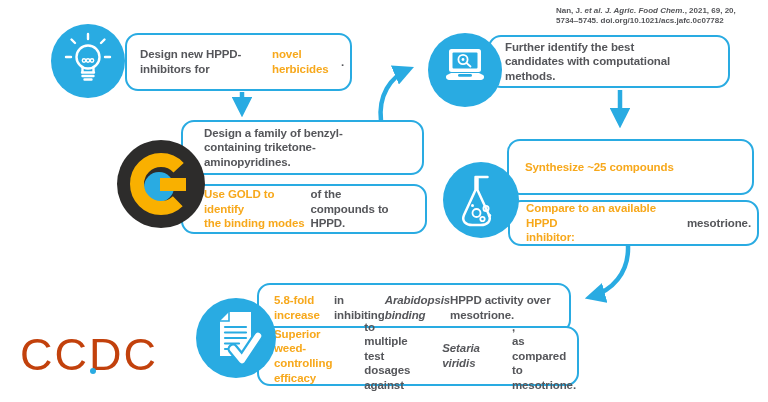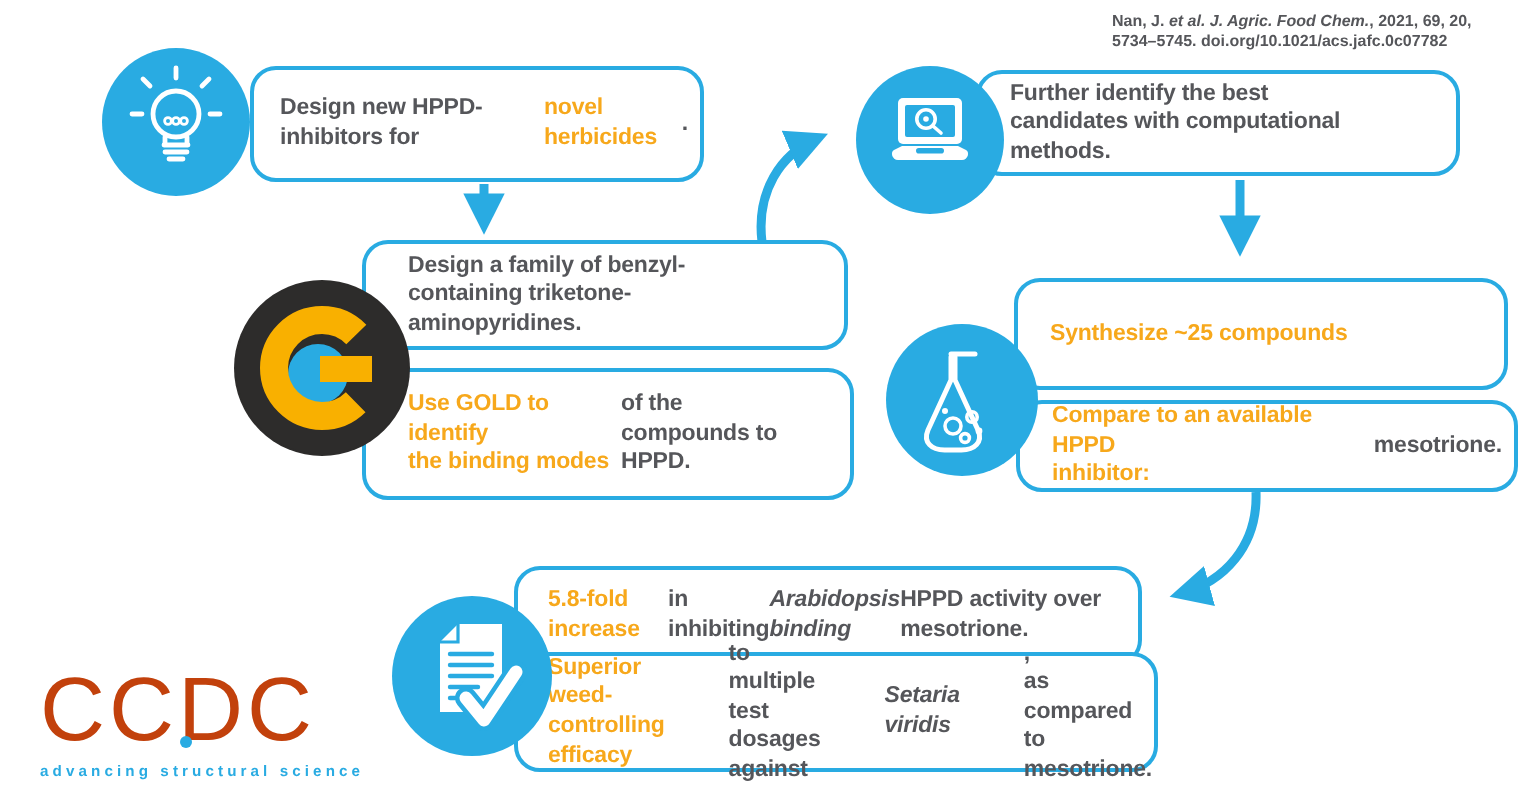--- a/index.html
+++ b/index.html
@@ -85,21 +85,21 @@
         <circle cx="41" cy="36.5" r="1.7"></circle>
       </g>
     </svg>
   </div>
   <div class="flowbox" style="left:125px;top:33px;width:227px;height:58px;padding-left:13px;"><span>Design new HPPD-inhibitors for
 </span><span class="orange">novel herbicides</span><span>.</span></div>
 
   <div class="flowbox" style="left:181px;top:120px;width:243px;height:55px;padding-left:21px;"><span>Design a family of benzyl-
 containing triketone-
 aminopyridines.</span></div>
-  <div class="flowbox" style="left:181px;top:184px;width:246px;height:66px;padding-left:21px;"><span class="orange">Use GOLD to identify
+  <div class="flowbox" style="left:181px;top:184px;width:246px;height:50px;padding-left:21px;"><span class="orange">Use GOLD to identify
 the binding modes</span><span> of the
 compounds to HPPD.</span></div>
   <div class="circle" style="left:117px;top:140px;width:88px;height:88px;background:var(--gold-dark);">
     <svg width="88" height="88" viewBox="0 0 88 88">
       <circle cx="44" cy="44" r="43" fill="#2D2C2B"></circle>
       <circle cx="42" cy="47" r="15" fill="#29ABE2"></circle>
       <circle cx="44" cy="44" r="24" fill="none" stroke="#F9B000" stroke-width="14" stroke-dasharray="113 38" stroke-dashoffset="-19"></circle>
       <rect x="43" y="38" width="26" height="13" fill="#F9B000"></rect>
     </svg>
   </div>
@@ -158,16 +158,15 @@
   <div class="flowbox" style="left:257px;top:326px;width:322px;height:60px;padding-left:15px;gap:32px;"><span class="orange">Superior weed-controlling efficacy</span><span> to
 multiple test dosages against </span><span class="ital">Setaria viridis</span><span>,
 as compared to mesotrione.</span></div>
 
   <div class="ccdc">
     <div class="ccdc-word">
         <span>CC</span>
         <span class="ccdc-d"><span>D</span><span class="ccdc-ddot"></span></span>
         <span>C</span>
       </div>
-    <div class="ccdc-tagline">advancing structural science</div>
   </div>
 
 </div>
 
 </body></html>

